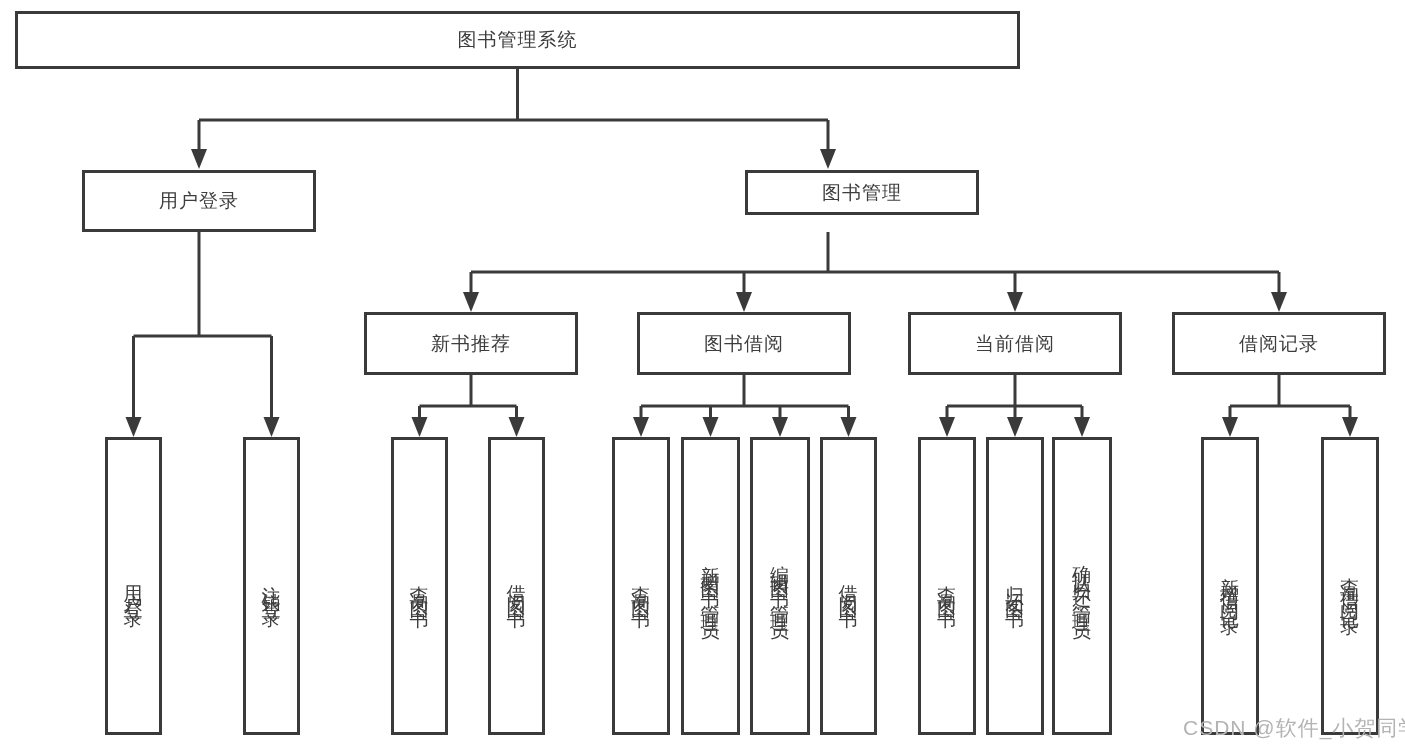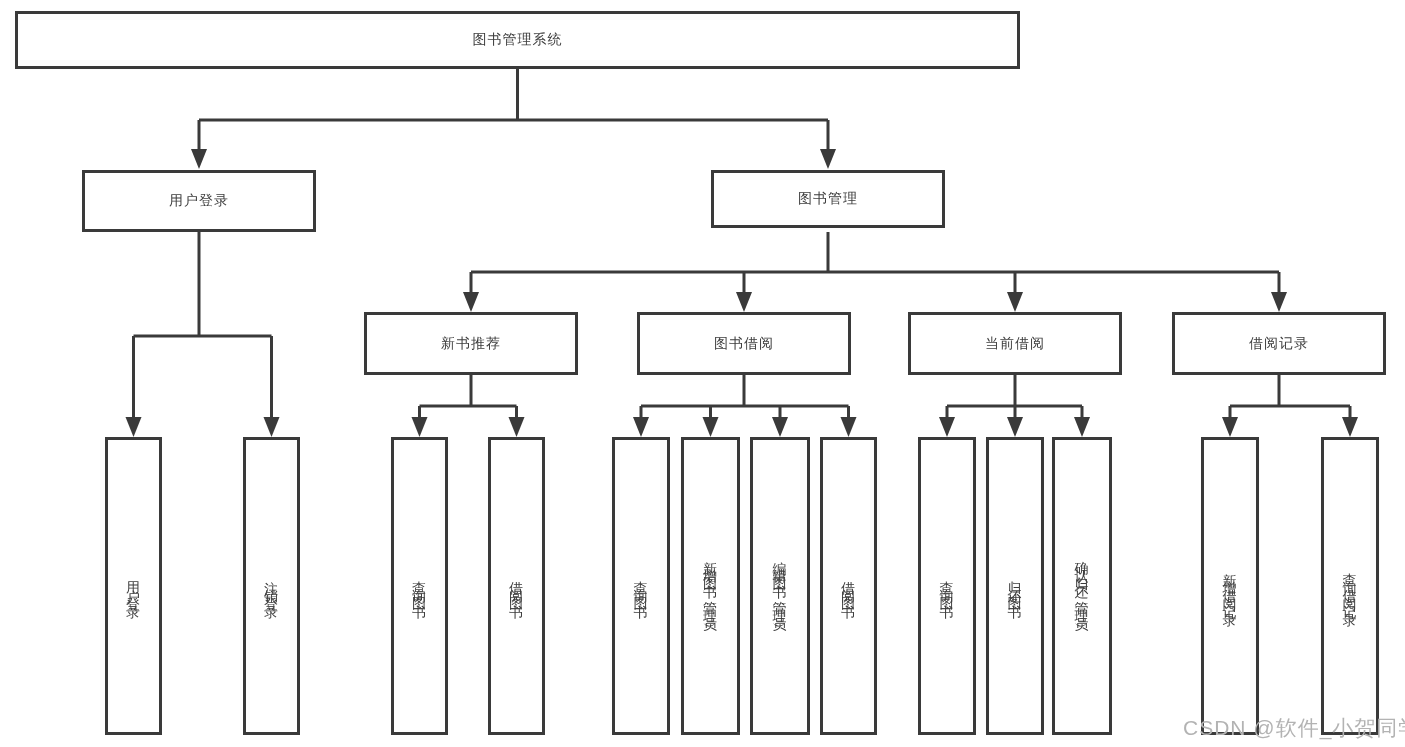--- a/index.html
+++ b/index.html
@@ -38,27 +38,27 @@
   }
   .node {
     position: absolute;
     box-sizing: border-box;
     border: 3px solid var(--border);
     background: var(--background);
     display: flex;
     align-items: center;
     justify-content: center;
     color: var(--text);
-    font-size: 14px;
+    font-size: 19px;
     letter-spacing: 1px;
     z-index: 1;
   }
   .node-root   { left: 15px;  top: 11px;  width: 1005px; height: 58px; }
   .node-l2a    { left: 82px;  top: 170px; width: 234px;  height: 62px; }
-  .node-l2b    { left: 711px; top: 170px; width: 234px;  height: 58px; }
+  .node-l2b    { left: 745px; top: 170px; width: 234px;  height: 45px; }
   .node-l3     { top: 312px; width: 214px; height: 63px; }
   .node-l3a    { left: 364px; }
   .node-l3b    { left: 637px; }
   .node-l3c    { left: 908px; }
   .node-l3d    { left: 1172px; }
   .leaf        { top: 437px; height: 298px; }
   .leaf .vtext {
     writing-mode: vertical-rl;
     text-orientation: mixed;
     letter-spacing: 8px;

